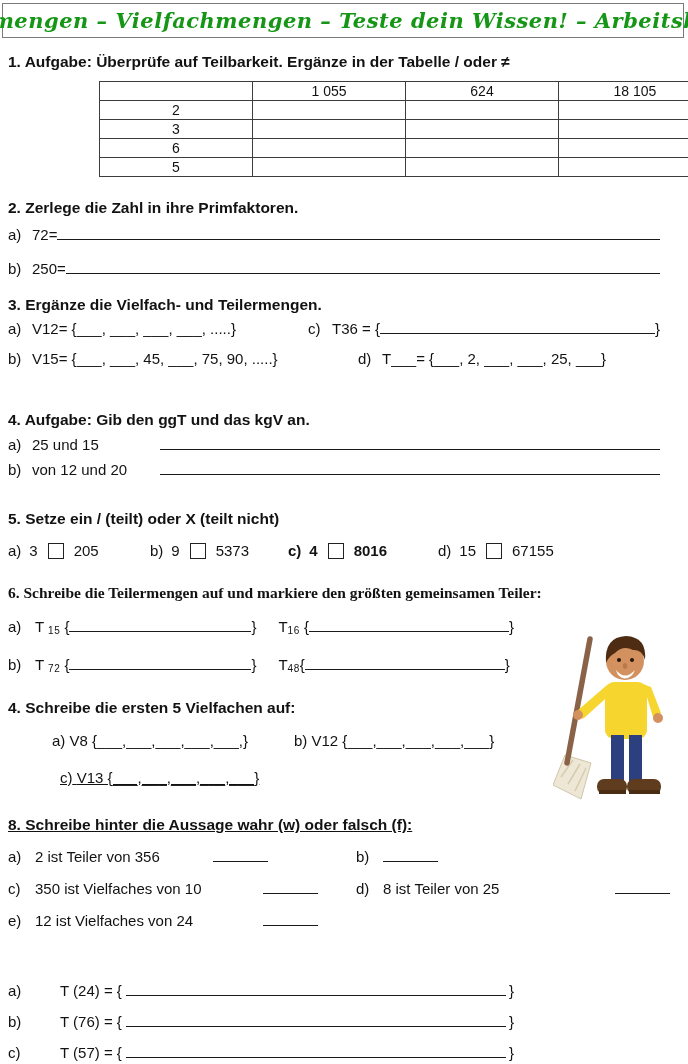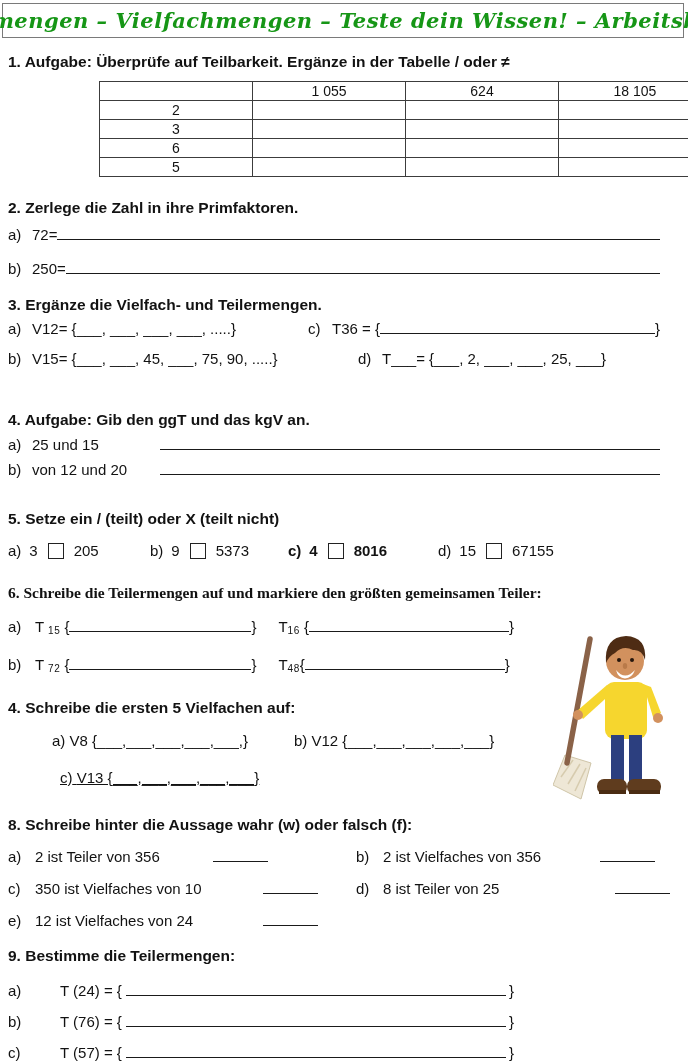--- a/index.html
+++ b/index.html
@@ -13,21 +13,21 @@
     border:1px solid #7a7a7a; background:#fff;
     display:flex; align-items:center; justify-content:center;
   }
   .title-text {
     font-family:"DejaVu Serif", serif; font-style:italic; font-weight:bold;
     font-size:21px; color:#169616; letter-spacing:0.5px; white-space:nowrap;
   }
   
   .heading { position:absolute; left:8px; font-weight:bold; font-size:15.5px; white-space:nowrap; }
   #h1{top:53px;} #h2{top:199px;} #h3{top:296px;} #h4{top:411px;} #h5{top:510px;}
-  #h6{top:584px;font-family:Liberation Serif, serif;} #h7{top:699px;} #h8{top:816px;} #h9{top:947px;}
+  #h6{top:584px;font-family:Liberation Serif, serif;} #h7{top:699px;} #h8{top:816px;text-decoration:underline;} #h9{top:947px;}
 
   
   table.divtable {
     position:absolute; left:55px; top:81px; width:613px;
     border-collapse:collapse; table-layout:fixed; font-size:14px;margin-left:44px;
   }
   table.divtable td {
     border:1px solid #3c3c3c; height:18px; text-align:center; vertical-align:middle; padding:0;
   }
 
@@ -211,40 +211,38 @@
   </span>
 
   <div class="heading" id="h8">8. Schreibe hinter die Aussage wahr (w) oder falsch (f):</div>
   <span class="t8-item" id="t8a">
     <span class="t8lab">a)</span>
     <span class="t8txtA">2 ist Teiler von 356</span>
     <span class="blank"></span>
   </span>
   <span class="t8-item" id="t8b">
     <span class="t8lab">b)</span>
-    <span class="t8txtB">2 ist Vielfaches von 356</span>
     <span class="blank"></span>
   </span>
   <span class="t8-item" id="t8c">
     <span class="t8lab">c)</span>
     <span class="t8txtC">350 ist Vielfaches von 10</span>
     <span class="blank"></span>
   </span>
   <span class="t8-item" id="t8d">
     <span class="t8lab">d)</span>
     <span class="t8txtD">8 ist Teiler von 25</span>
     <span class="blank"></span>
   </span>
   <span class="t8-item" id="t8e">
     <span class="t8lab">e)</span>
     <span class="t8txtE">12 ist Vielfaches von 24</span>
     <span class="blank"></span>
   </span>
 
-  <div class="heading" id="h9">9. Bestimme die Teilermengen:</div>
   <div class="t9row" id="t9a">
     <span class="lab9">a)</span>
     <span class="t9pre">T (24) = {</span>
     <span class="grow"></span>
     <span class="t9post">}</span>
   </div>
   <div class="t9row" id="t9b">
     <span class="lab9">b)</span>
     <span class="t9pre">T (76) = {</span>
     <span class="grow"></span>

